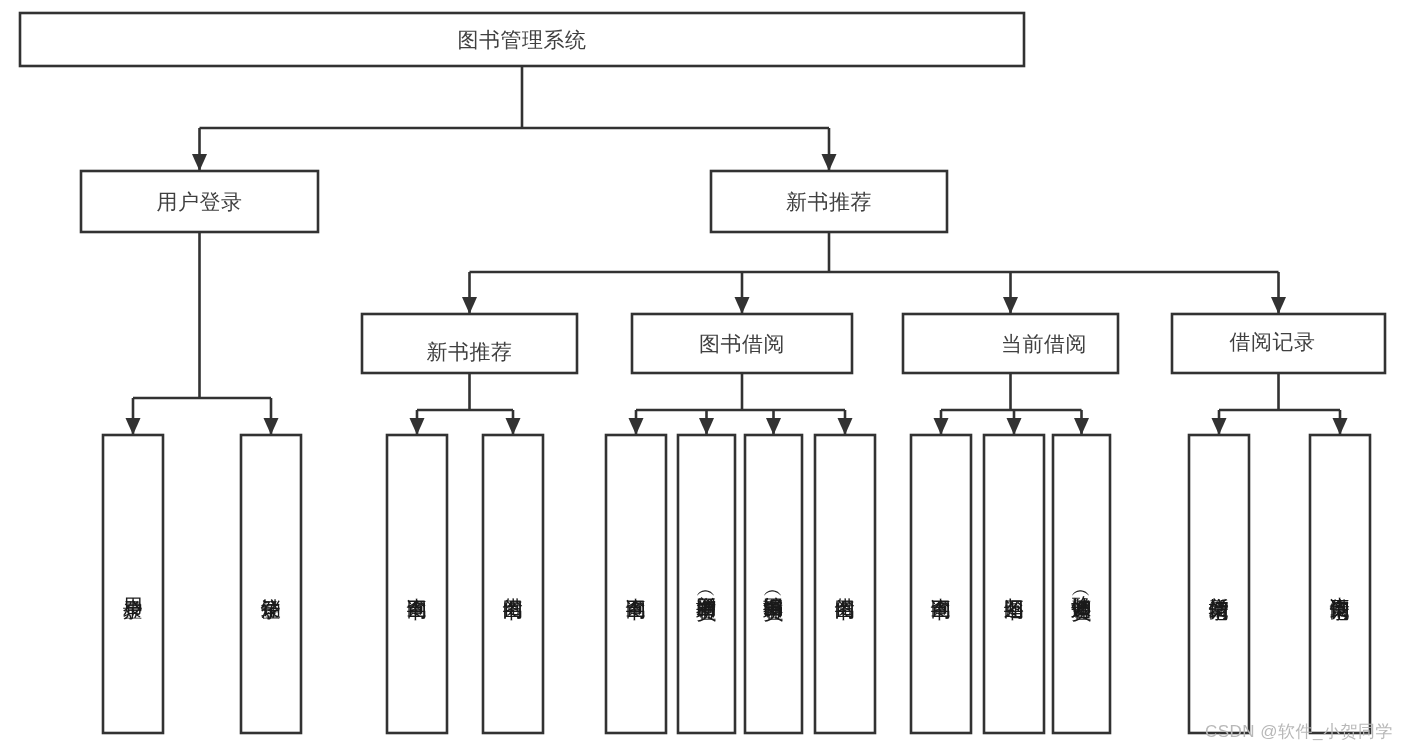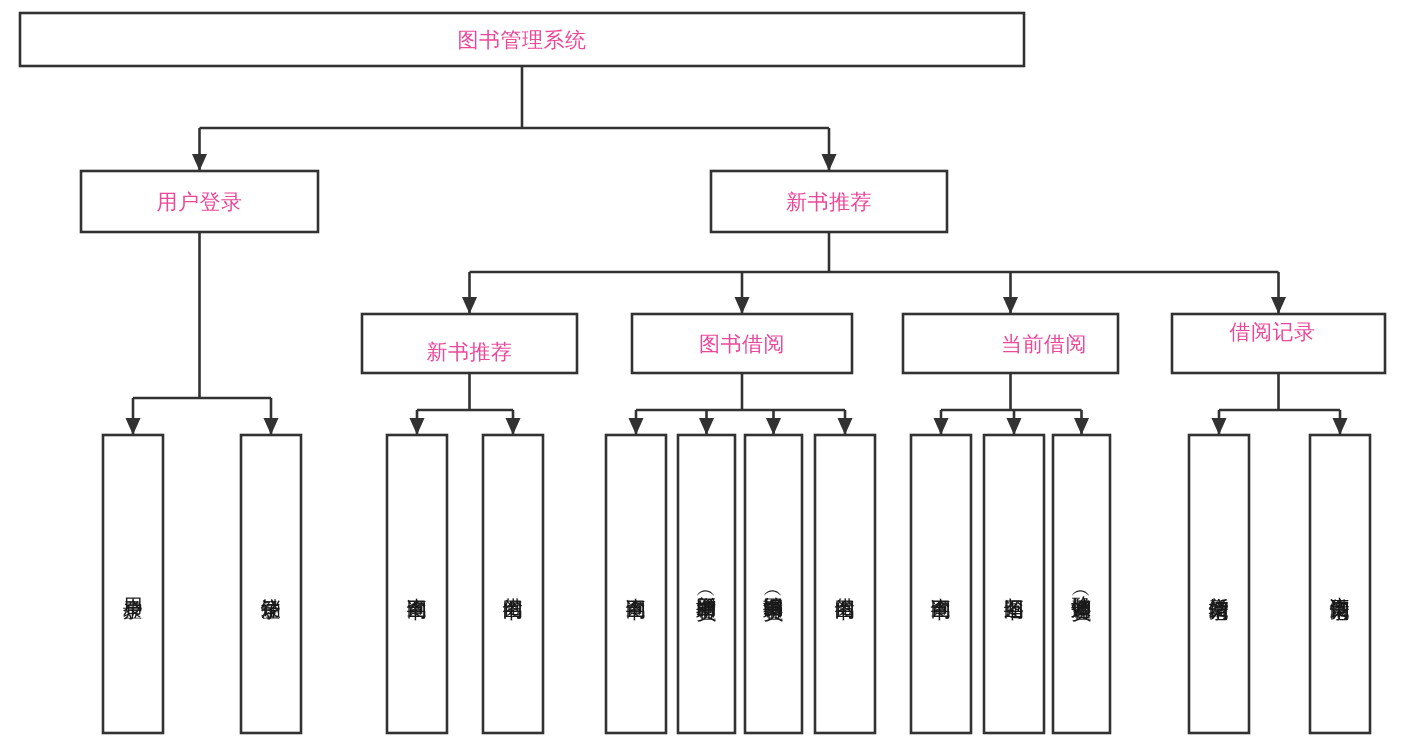--- a/index.html
+++ b/index.html
@@ -39,21 +39,21 @@
   }
   .arrow-head {
     fill: #323232;
     stroke: none;
   }
   .node-label-h {
     position: absolute;
     display: flex;
     align-items: center;
     justify-content: center;
-    color: #ec4899;
+    color: #404040;
     font-size: 21px;
     line-height: 1.1;
     letter-spacing: 0.5px;
     white-space: nowrap;
     pointer-events: none;
   }
   .node-label-v {
     position: absolute;
     display: flex;
     align-items: center;
@@ -161,30 +161,31 @@
       </g>
   </svg>
 
   <div id="label-layer">
       <div class="node-label-h" style="left: 20px; top: 13px; width: 1004px; height: 53px;">图书管理系统</div>
       <div class="node-label-h" style="left: 81px; top: 171px; width: 237px; height: 61px;">用户登录</div>
       <div class="node-label-h" style="left: 711px; top: 171px; width: 236px; height: 61px;">新书推荐</div>
       <div class="node-label-h" style="left: 362px; top: 322px; width: 215px; height: 59px;">新书推荐</div>
       <div class="node-label-h" style="left: 632px; top: 314px; width: 220px; height: 59px; border-radius: 21px;">图书借阅</div>
       <div class="node-label-h" style="left: 917px; top: 314px; width: 254px; height: 59px;">当前借阅</div>
-      <div class="node-label-h" style="left: 1172px; top: 302px; width: 201px; height: 59px;">借阅记录</div>
+      <div class="node-label-h" style="left: 1172px; top: 312px; width: 201px; height: 59px;">借阅记录</div>
       <div class="node-label-v" style="left: 103px; top: 435px; width: 60px; height: 298px;">用户登录</div>
       <div class="node-label-v" style="left: 241px; top: 435px; width: 60px; height: 298px;">注销登录</div>
       <div class="node-label-v" style="left: 387px; top: 435px; width: 60px; height: 298px;">查询图书</div>
       <div class="node-label-v" style="left: 483px; top: 435px; width: 60px; height: 298px;">借阅图书</div>
       <div class="node-label-v" style="left: 606px; top: 435px; width: 60px; height: 298px;">查询图书</div>
       <div class="node-label-v" style="left: 678px; top: 435px; width: 57px; height: 298px;">新增图书（管理员）</div>
       <div class="node-label-v" style="left: 745px; top: 435px; width: 57px; height: 298px;">编辑图书（管理员）</div>
       <div class="node-label-v" style="left: 815px; top: 435px; width: 60px; height: 298px;">借阅图书</div>
       <div class="node-label-v" style="left: 911px; top: 435px; width: 60px; height: 298px;">查询图书</div>
       <div class="node-label-v" style="left: 984px; top: 435px; width: 60px; height: 298px;">归还图书</div>
       <div class="node-label-v" style="left: 1053px; top: 435px; width: 57px; height: 298px;">确认归还（管理员）</div>
       <div class="node-label-v" style="left: 1189px; top: 435px; width: 60px; height: 298px;">新增借阅记录</div>
       <div class="node-label-v" style="left: 1310px; top: 435px; width: 60px; height: 298px;">查询借阅记录</div>
     </div>
 
+  <div class="watermark">CSDN @软件_小贺同学</div>
 
 </div>
 
 </body></html>

